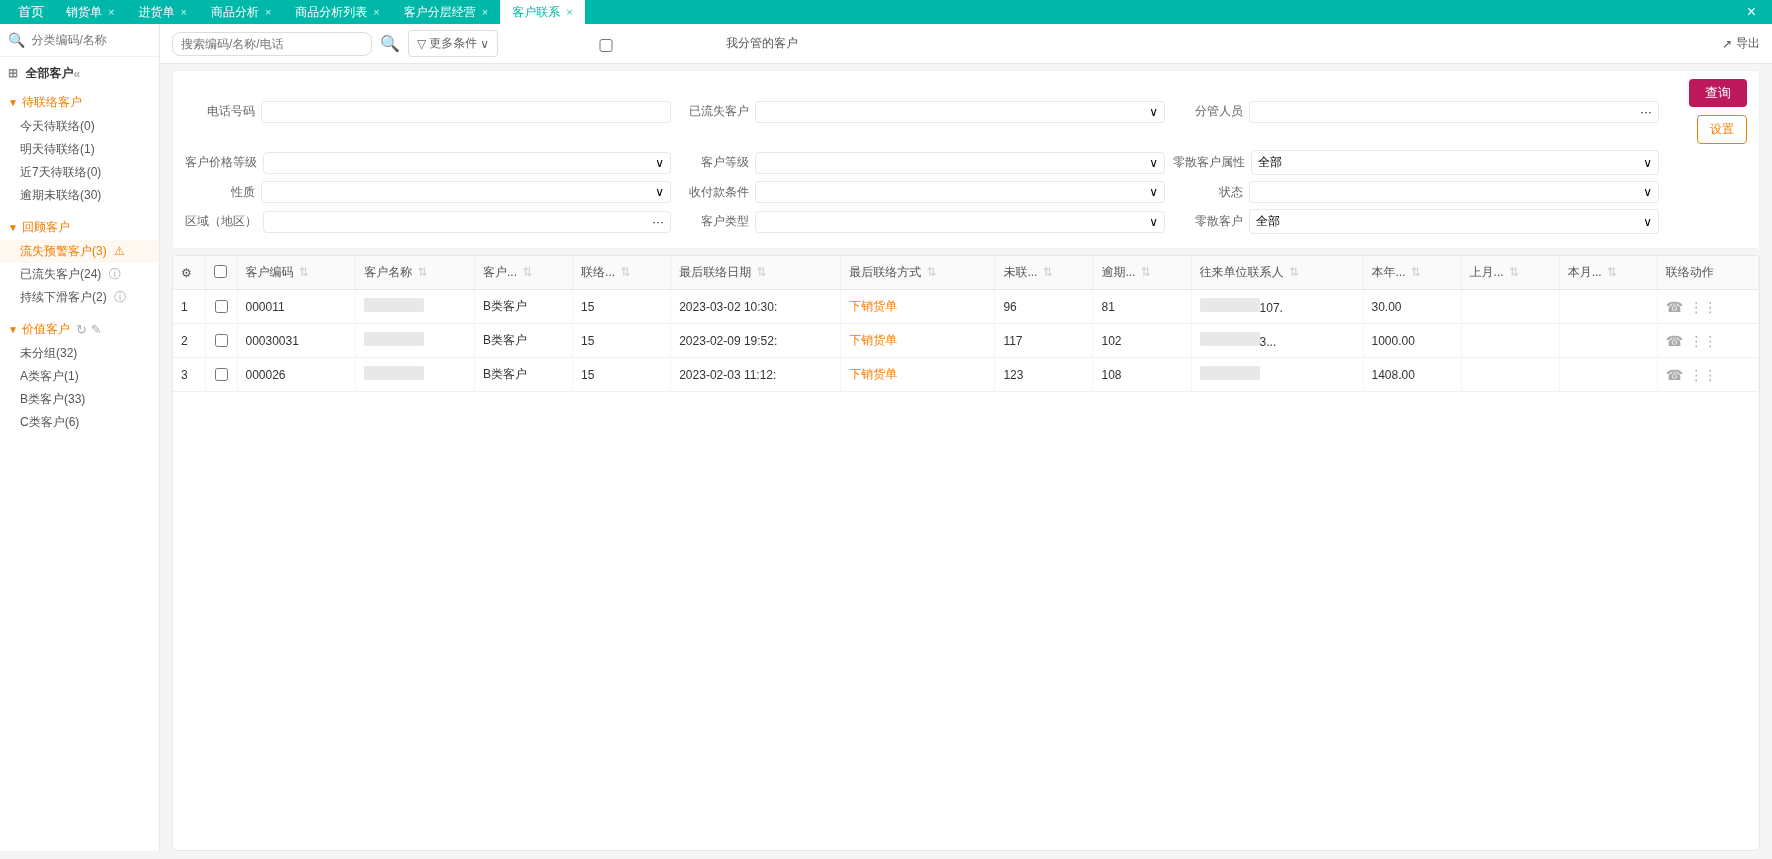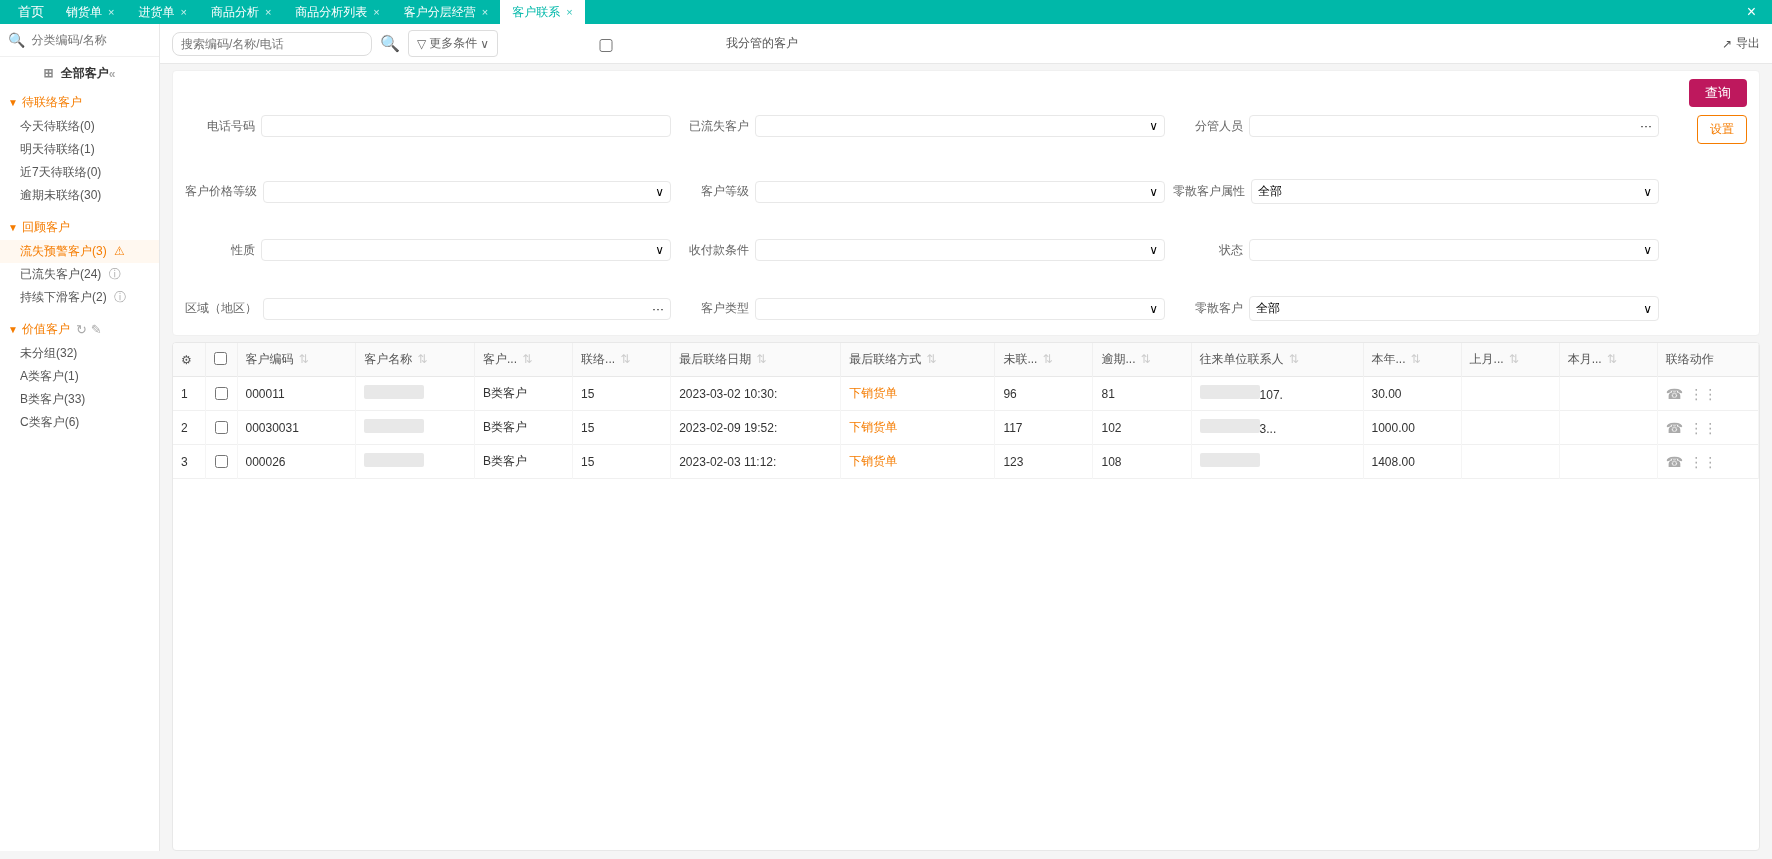--- a/index.html
+++ b/index.html
@@ -76,21 +76,21 @@
       outline: none;
       width: 100%;
       font-size: 12px;
       color: #333;
     }
     .sidebar-search .search-icon { color: #aaa; font-size: 14px; }
 
     .sidebar-header {
       display: flex;
       align-items: center;
-      justify-content: center;
+      justify-content: flex-start;
       padding: 8px 8px 4px 8px;
       font-size: 13px;
       font-weight: bold;
       color: #333;
     }
     .sidebar-header .grid-icon { color: #888; margin-right: 4px; }
     .sidebar-header .collapse-icon { color: #aaa; cursor: pointer; }
 
     .sidebar-group { padding: 4px 0; }
     .sidebar-group-title {
@@ -185,21 +185,20 @@
       display: flex;
       align-items: center;
       gap: 8px;
       margin-bottom: 6px;
     }
     .filter-cell {
       display: flex;
       align-items: center;
       gap: 6px;
       flex: 1;
-      margin-top: 29px;
     }
     .filter-cell label {
       color: #666;
       white-space: nowrap;
       min-width: 70px;
       text-align: right;
     }
     .filter-cell input, .filter-cell select {
       flex: 1;
       border: 1px solid #e8e8e8;

